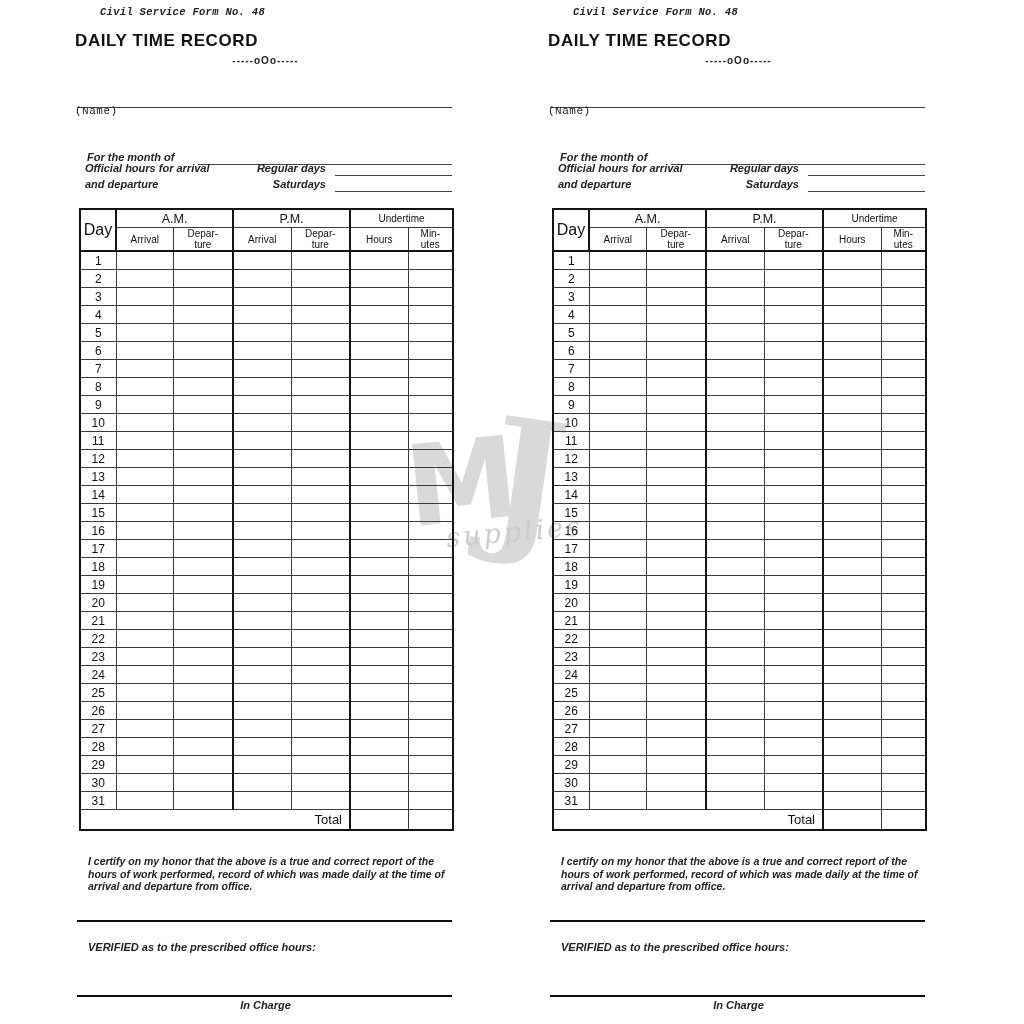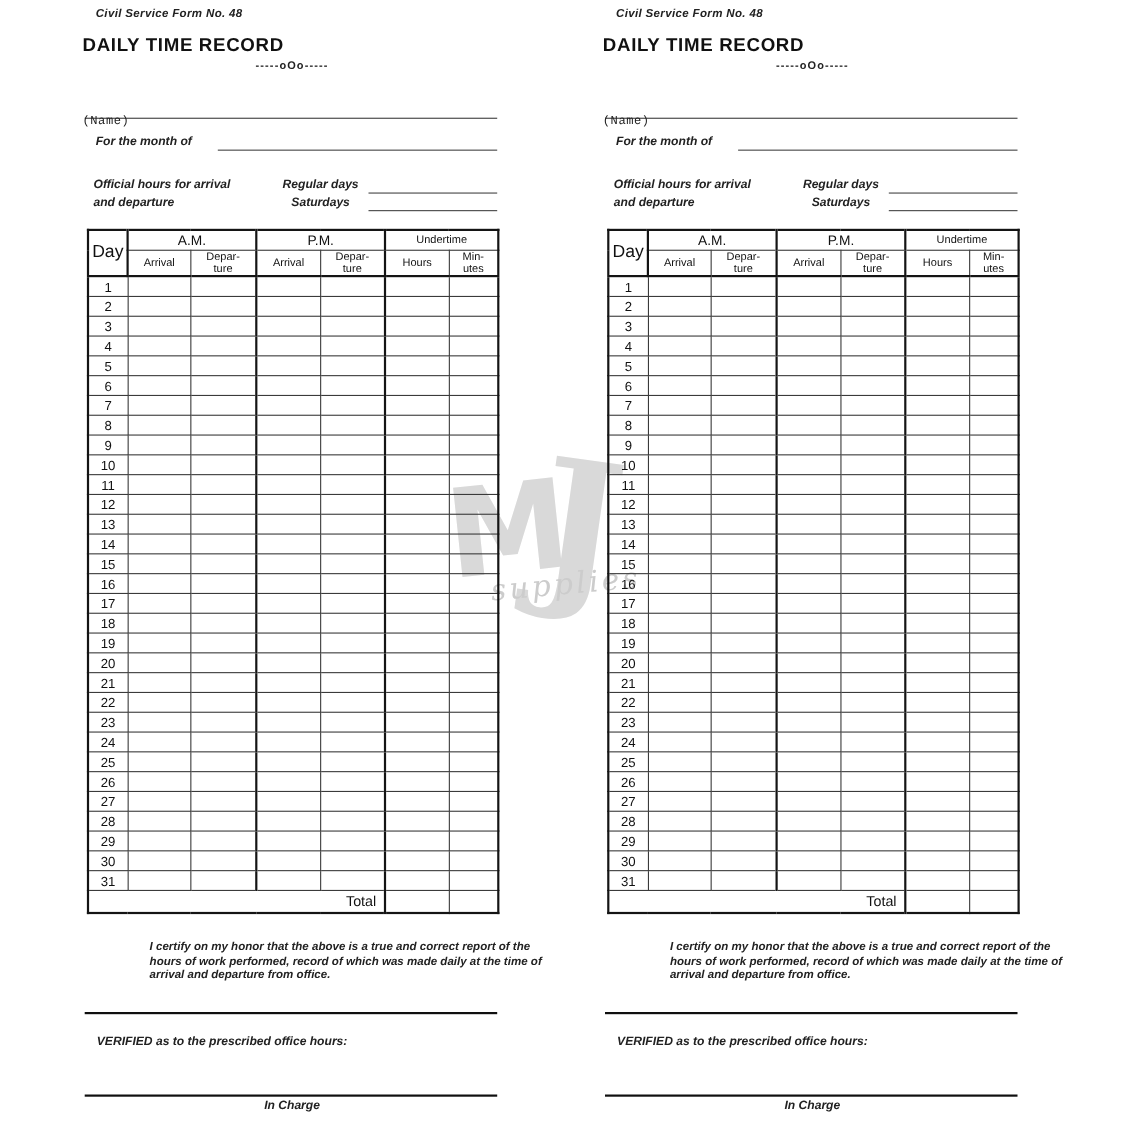--- a/index.html
+++ b/index.html
@@ -68,26 +68,27 @@
     width: 381px;
     height: 1024px;
     z-index: 1;
   }
   #form-left  { left: 75px;  }
   #form-right { left: 548px; }
 
   .form-number {
     position: absolute;
     top: 6px;
-    left: 12px;
+    left: 25px;
     font-size: 10.5px;
     font-style: italic;
     font-weight: bold;
     color: #222;
     letter-spacing: 0.3px;
+    font-family: Liberation Mono, monospace;
   }
   .form-title {
     position: absolute;
     top: 31px;
     left: 0;
     width: 100%;
     text-align: left;
     font-size: 17px;
     font-weight: bold;
     letter-spacing: 0.6px;
@@ -119,21 +120,21 @@
     width: 100%;
     text-align: left;
     font-size: 11px;
     letter-spacing: 0.5px;
     color: #222;
     font-family: Liberation Mono, monospace;
   }
 
   .month-row {
     position: absolute;
-    top: 122px;
+    top: 150px;
     left: 12px;
     right: 4px;
     display: flex;
     align-items: flex-end;
   }
   .it-label {
     font-size: 11px;
     font-style: italic;
     font-weight: bold;
     color: #222;
@@ -168,21 +169,21 @@
   .oh-right {
     flex: 1;
   }
   .oh-row {
     display: flex;
     align-items: flex-end;
     height: 16px;
   }
   .oh-label {
     flex: 1;
-    text-align: center;
+    text-align: right;
     padding-right: 9px;
     font-size: 11px;
     font-style: italic;
     font-weight: bold;
     color: #222;
     line-height: 16px;
     white-space: nowrap;
   }
   .uline117 {
     width: 117px;
@@ -250,21 +251,20 @@
   .certification {
     position: absolute;
     top: 855px;
     left: 13px;
     width: 362px;
     font-size: 10.5px;
     font-style: italic;
     font-weight: bold;
     color: #222;
     line-height: 12.7px;
-    margin-left: 48px;
   }
   .sig-line-1 {
     position: absolute;
     top: 918px;
     left: 2px;
     right: 4px;
     border-bottom: 2.5px solid #0f0f0f;
     height: 2px;
   }
   .verified {

